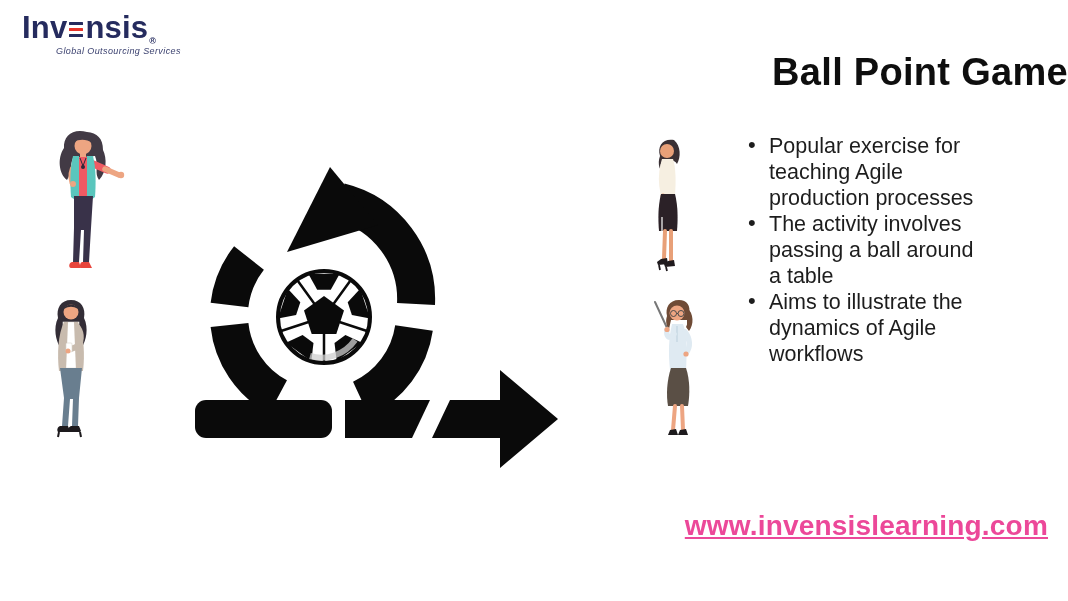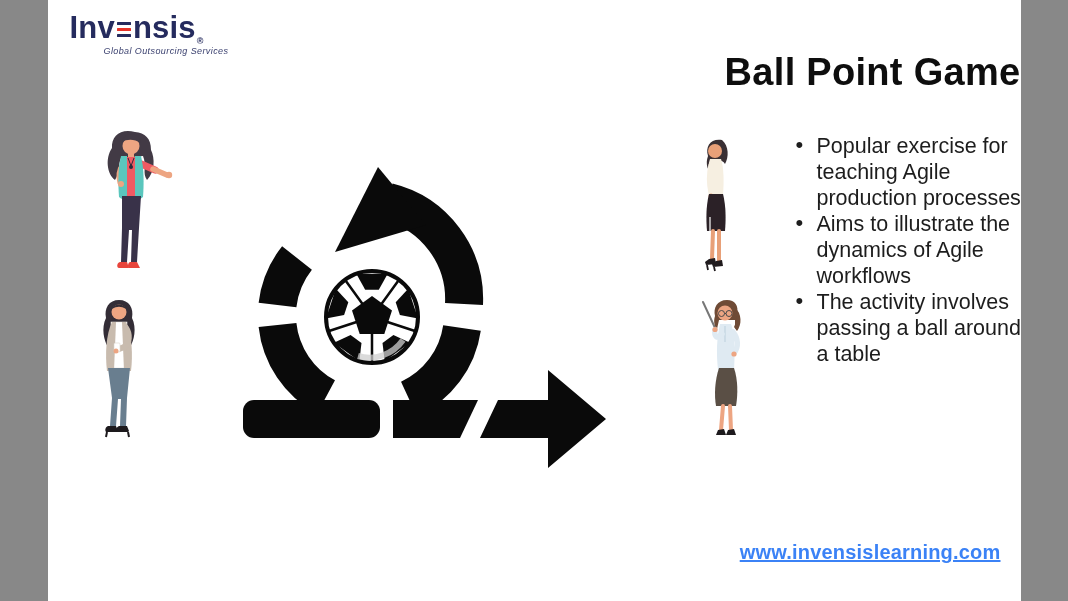--- a/index.html
+++ b/index.html
@@ -1,37 +1,37 @@
 <!DOCTYPE html>
 <html><head>
 <meta charset="utf-8">
 <style>
   html,body{margin:0;padding:0;background:#888;}
   .canvas{
-    position:relative;width:973px;height:601px;background:#ffffff;
+    position:relative;width:1068px;height:601px;background:#ffffff;
     overflow:hidden;font-family:"Liberation Sans",sans-serif;margin:0 auto;
   }
   
   .logo{position:absolute;left:22px;top:12px;}
   .brand{font-size:31px;font-weight:800;color:#252b5e;letter-spacing:.2px;line-height:1;white-space:nowrap;}
   .e-glyph{display:inline-block;width:14px;height:16px;margin:0 2px;vertical-align:baseline;}
   .e-glyph .bar{display:block;height:3.4px;background:#252b5e;margin-bottom:2.6px;border-radius:.5px;}
   .e-glyph .bar.red{background:#e63329;}
   .reg{font-size:9px;font-weight:700;color:#252b5e;position:relative;top:6px;left:1px;}
   .tagline{font-size:9px;font-style:italic;color:#3c4270;margin:3px 4px 0 34px;letter-spacing:.4px;white-space:nowrap;}
   
   .title{position:absolute;left:0;right:0;top:26px;text-align:right;
     font-size:38px;font-weight:800;color:#0e0e0e;letter-spacing:.3px;}
   
   .bullets{position:absolute;left:746px;top:133px;width:302px;list-style:none;margin:0;padding:0;
     font-size:21.5px;line-height:26px;color:#1d1d1d;}
   .bullets li{position:relative;padding-left:23px;white-space:pre-line;}
   .bullets li::before{content:"\2022";position:absolute;left:2px;top:-1px;font-size:22px;color:#1d1d1d;}
   
-  .site{position:absolute;right:20px;top:541px;font-size:20px;font-weight:700;color:#3b82f6;
+  .site{position:absolute;right:20px;top:510px;font-size:28px;font-weight:700;color:#ec4899;
     text-decoration:underline;letter-spacing:.2px;}
   
   .art{position:absolute;}
 </style>
 </head>
 <body>
 
 <div class="canvas">
 
   <div class="logo">
@@ -145,23 +145,23 @@
     <path d="M30 108 L28 132" stroke="#eda582" stroke-width="4" stroke-linecap="round"></path>
     <path d="M37 108 L38 132" stroke="#eda582" stroke-width="4" stroke-linecap="round"></path>
     <path d="M25 132 L31 131 L33 137 L23 137 Z" fill="#1d1a1d"></path>
     <path d="M35 132 L41 131 L43 137 L33 137 Z" fill="#1d1a1d"></path>
   </svg>
 
   <ul class="bullets">
       <li>Popular exercise for
 teaching Agile
 production processes</li>
+      <li>The activity involves
+passing a ball around
+a table</li>
       <li>Aims to illustrate the
 dynamics of Agile
 workflows</li>
-      <li>The activity involves
-passing a ball around
-a table</li>
     </ul>
 
   <a class="site" href="#">www.invensislearning.com</a>
 
 </div>
 
 </body></html>

